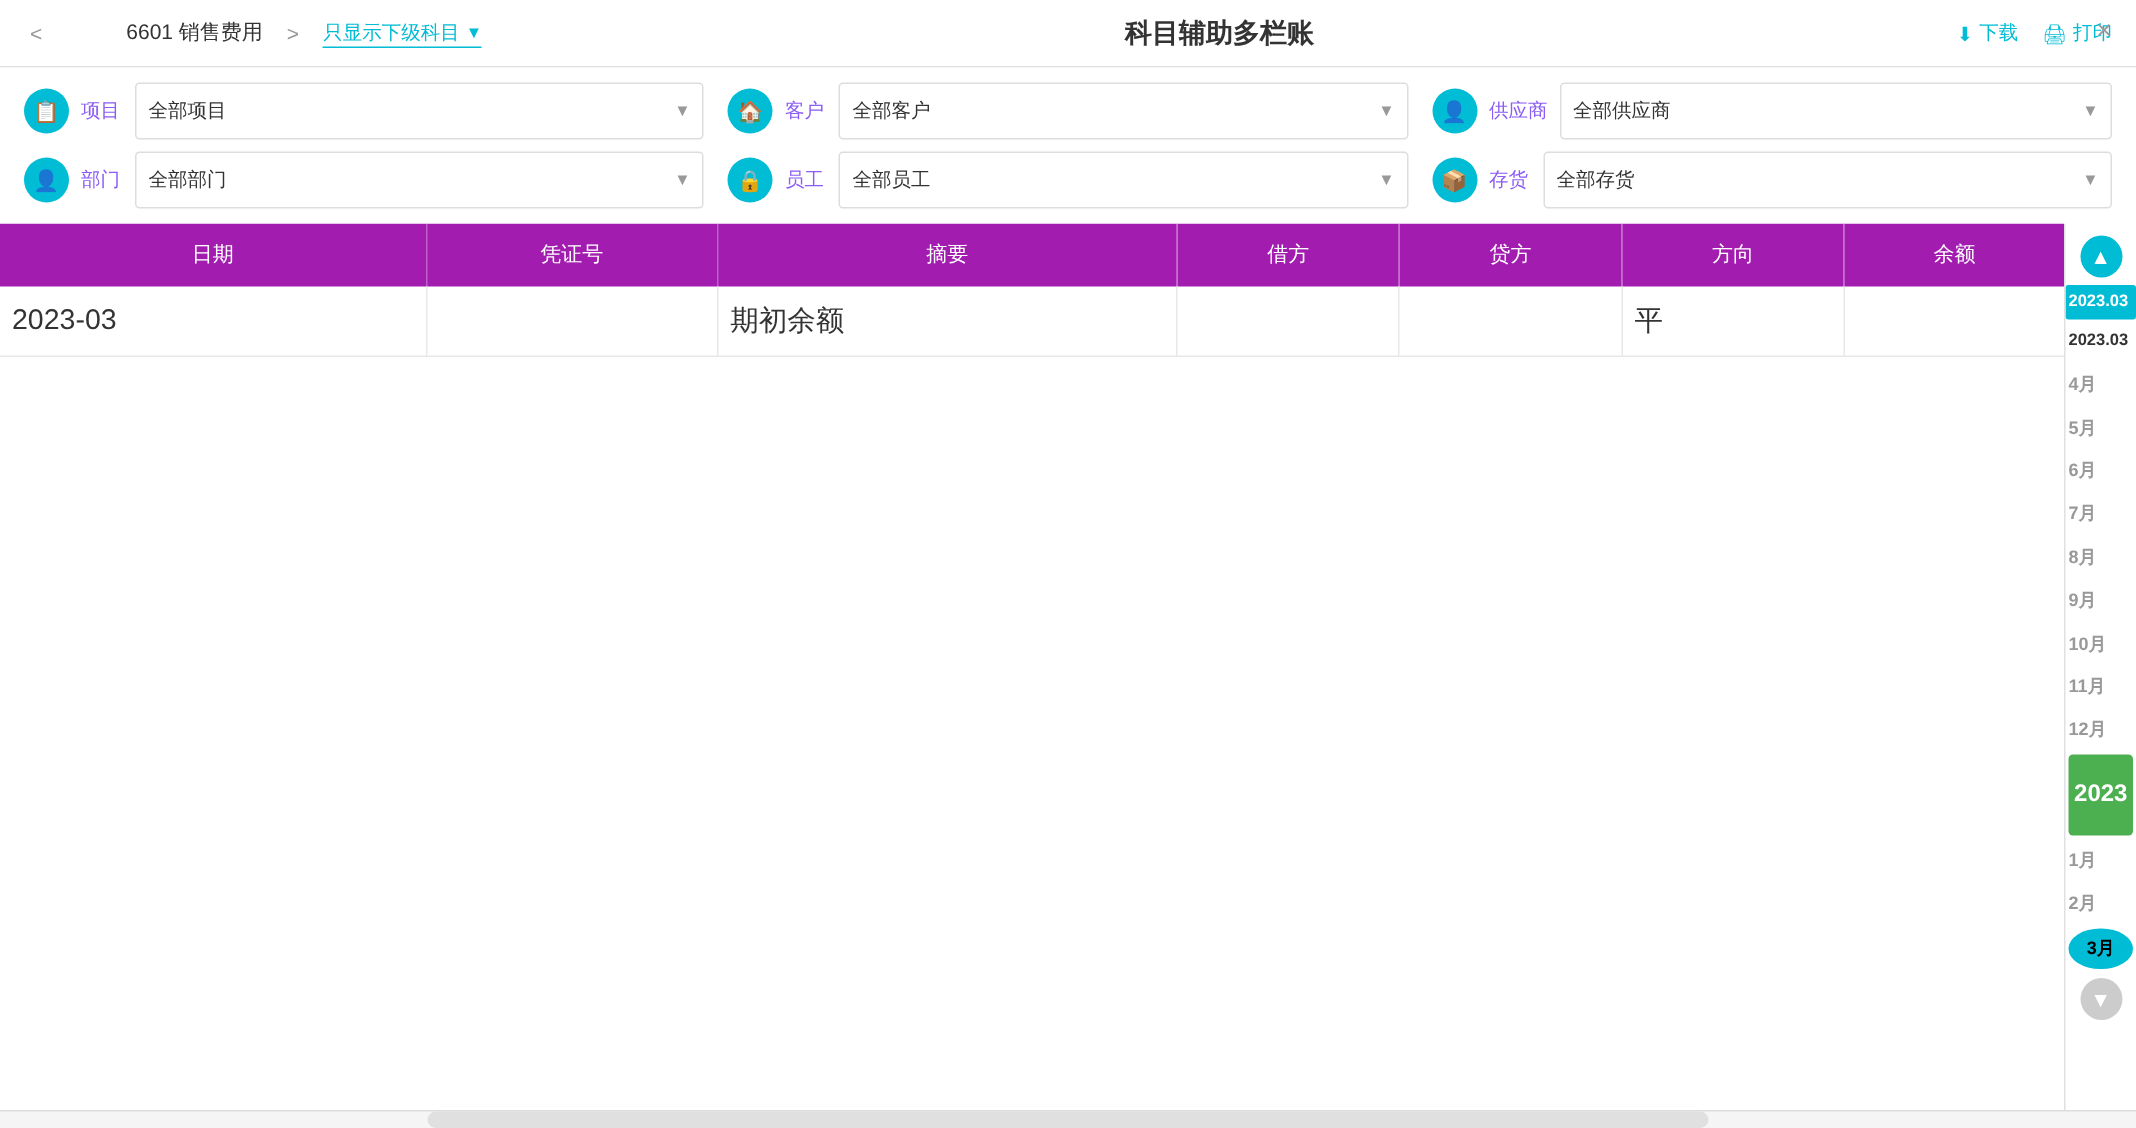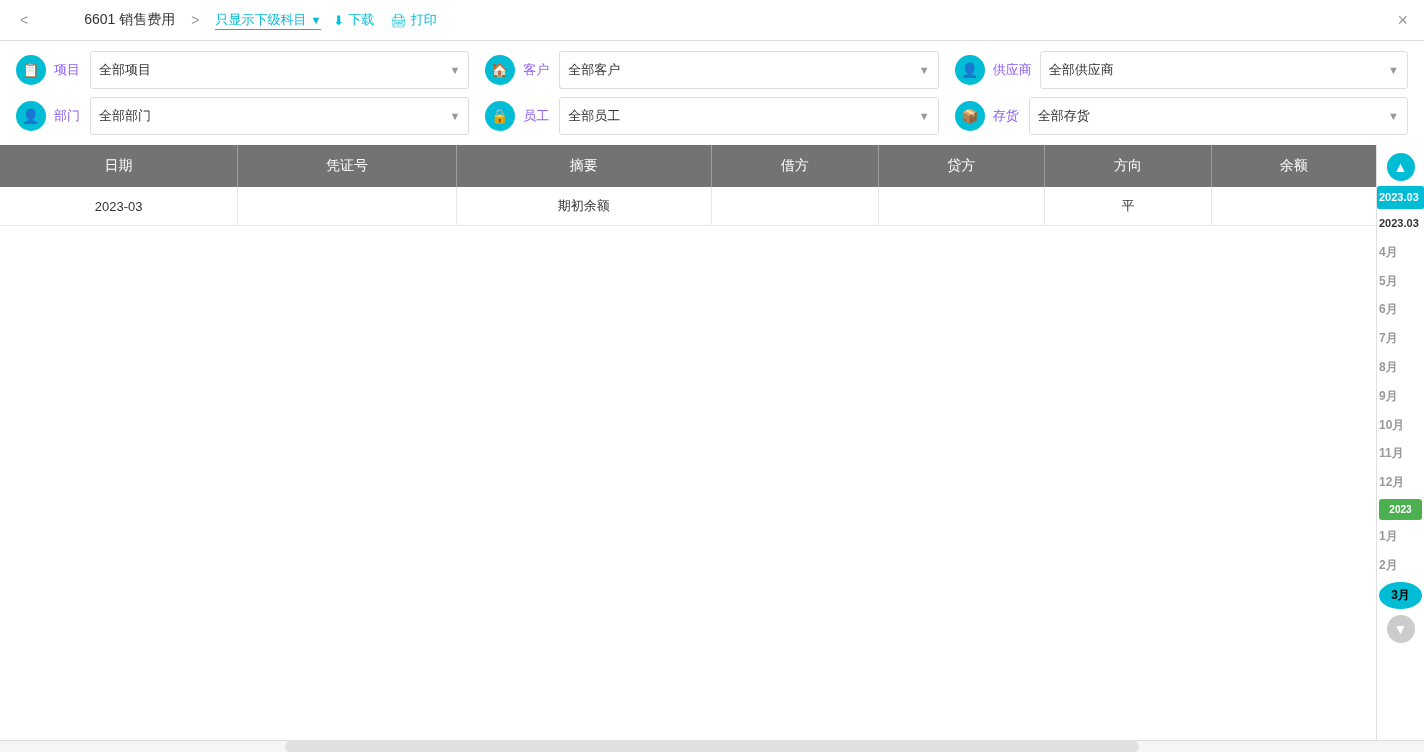--- a/index.html
+++ b/index.html
@@ -23,25 +23,25 @@
     .filter-item { display: flex; align-items: center; gap: 8px; flex: 1; }
     .filter-icon { width: 30px; height: 30px; border-radius: 50%; background: #00bcd4; display: flex; align-items: center; justify-content: center; color: white; font-size: 14px; flex-shrink: 0; }
     .filter-label { color: #8b5cf6; font-size: 13px; white-space: nowrap; min-width: 28px; }
     .filter-select { flex: 1; padding: 9px 8px; border: 1px solid #ddd; border-radius: 3px; font-size: 13px; color: #333; display: flex; align-items: center; justify-content: space-between; cursor: pointer; background: #fff; }
     .filter-select .chevron { color: #999; font-size: 11px; }
 
     
     .table-wrapper { flex: 1; display: flex; overflow: hidden; }
     .table-container { flex: 1; overflow: auto; }
     table { width: 100%; border-collapse: collapse; }
-    thead tr { background: #737373; }
+    thead tr { background: #a21caf; }
     thead th { color: white; padding: 12px 8px; text-align: center; font-weight: normal; font-size: 14px; border-right: 1px solid rgba(255,255,255,0.3); }
     thead th:last-child { border-right: none; }
     tbody tr { border-bottom: 1px solid #e8e8e8; }
-    tbody td { padding: 10px 8px; text-align: center; font-size: 13px; color: #333; border-right: 1px solid #e8e8e8; }
+    tbody td { padding: 10px 8px; font-size: 19px; color: #333; border-right: 1px solid #e8e8e8; }
     tbody td:last-child { border-right: none; }
 
     
     .bottom-scrollbar { height: 12px; background: #f5f5f5; border-top: 1px solid #ddd; }
     .bottom-scrollbar-track { height: 100%; background: #e0e0e0; border-radius: 6px; width: 60%; margin: 0 auto; }
 
     
     .right-sidebar { width: 48px; background: #fff; border-left: 1px solid #e0e0e0; display: flex; flex-direction: column; align-items: center; padding: 4px 0; overflow: hidden; }
     .sidebar-item { width: 100%; text-align: left; padding: 6px 2px; font-size: 12px; color: #999; cursor: pointer; line-height: 1.4; font-weight: bold; }
     .sidebar-nav-btn { width: 28px; height: 28px; border-radius: 50%; background: #00bcd4; color: white; display: flex; align-items: center; justify-content: center; cursor: pointer; font-size: 14px; border: none; margin: 4px auto; }
@@ -53,20 +53,21 @@
 <div class="main-container">
 
   <div class="header">
     <button class="nav-btn">&lt;</button>
     <span class="account-code">6601 销售费用</span>
     <button class="nav-btn">&gt;</button>
     <div class="show-sub">
       <span>只显示下级科目</span>
       <span class="arrow">▼</span>
     </div>
+    <div class="page-title">科目辅助多栏账</div>
     <div class="header-actions">
       <button class="action-btn">
         <span>⬇</span>
         <span>下载</span>
       </button>
       <button class="action-btn">
         <span>🖨</span>
         <span>打印</span>
       </button>
     </div>
@@ -185,21 +186,21 @@
       <div class="sidebar-item">4月</div>
       <div class="sidebar-item">5月</div>
       <div class="sidebar-item">6月</div>
       <div class="sidebar-item">7月</div>
       <div class="sidebar-item">8月</div>
       <div class="sidebar-item">9月</div>
       <div class="sidebar-item">10月</div>
       <div class="sidebar-item">11月</div>
       <div class="sidebar-item">12月</div>
 
-      <div style="background:#4caf50; color:white; font-size:10px; padding:5px 2px; text-align:center; width:90%; border-radius:3px; margin:2px auto; font-weight:bold;">2023</div>
+      <div style="background:#4caf50; color:white; font-size:16px; padding:18px 2px; text-align:center; width:90%; border-radius:3px; margin:2px auto; font-weight:bold;">2023</div>
 
       <div class="sidebar-item">1月</div>
       <div class="sidebar-item">2月</div>
       <div style="background:#00bcd4; color:#000000; font-size:12px; padding:5px 2px; text-align:center; width:90%; border-radius:50%; margin:2px auto; font-weight:bold;">3月</div>
 
       <button class="sidebar-nav-btn disabled">▼</button>
     </div>
   </div>
 
   <div class="bottom-scrollbar">

